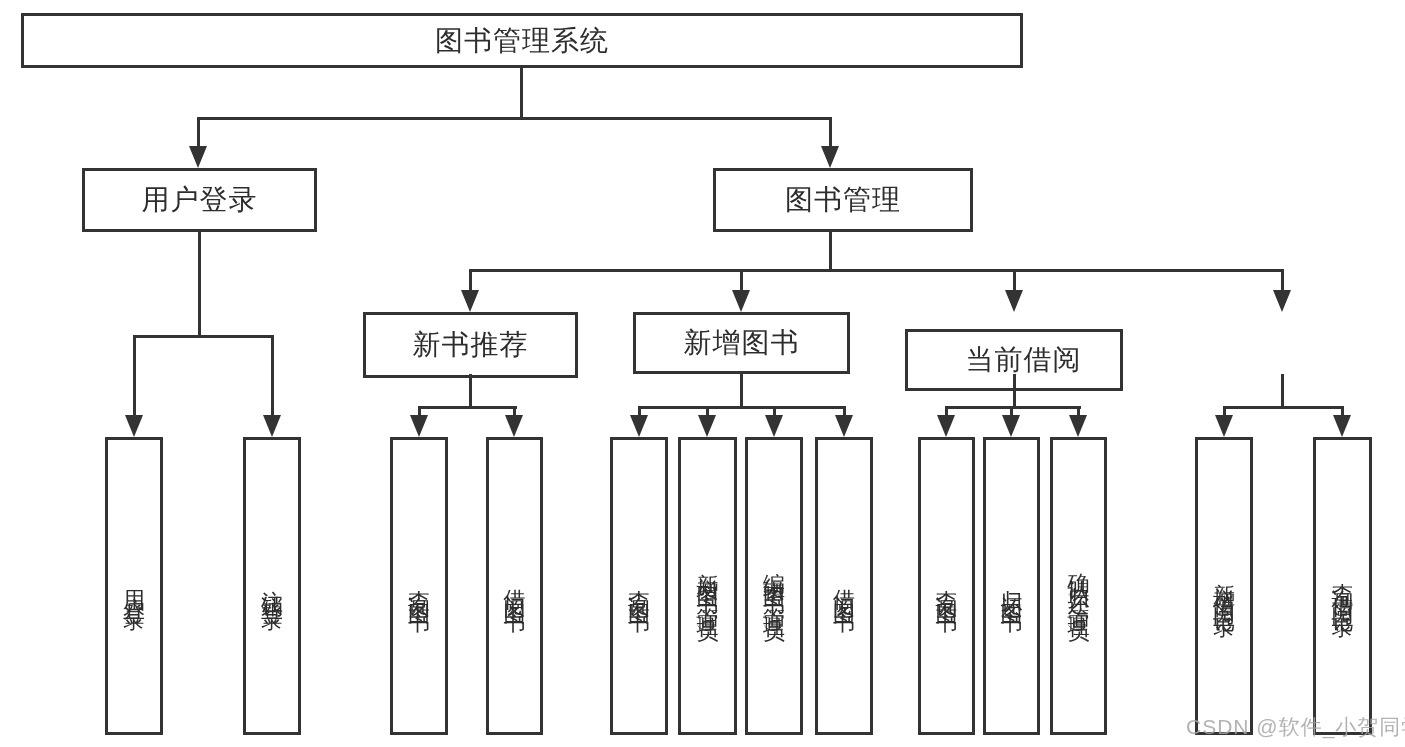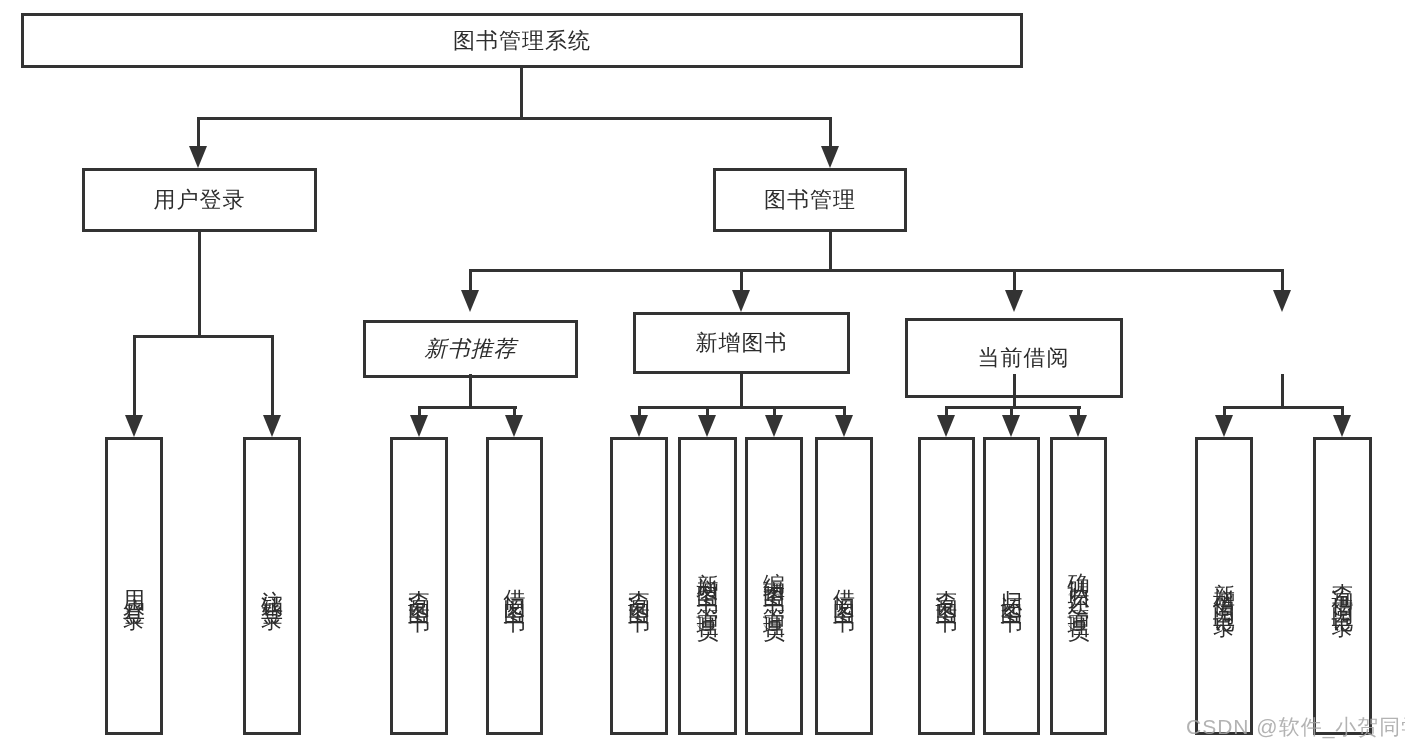--- a/index.html
+++ b/index.html
@@ -18,21 +18,21 @@
     color:var(--text);
     overflow:hidden;
   }
   .hbox{
     position:absolute;
     background:#fff;
     border:3px solid var(--border);
     box-sizing:border-box;
     display:flex;align-items:center;justify-content:center;
   }
-  .hbox .lbl{font-size:22px;letter-spacing:1px;white-space:nowrap;}
+  .hbox .lbl{font-size:28px;letter-spacing:1px;white-space:nowrap;}
   .vbox{
     position:absolute;
     top:437px;height:298px;
     background:#fff;
     border:3px solid var(--border);
     box-sizing:border-box;
     display:flex;align-items:center;justify-content:center;
   }
   .vlbl{
     writing-mode:vertical-rl;
@@ -72,21 +72,21 @@
   <div class="line" style="left:520px;top:68px;width:3px;height:50px;"></div>
   <div class="line" style="left:197px;top:117px;width:635px;height:3px;"></div>
   <div class="line" style="left:197px;top:117px;width:3px;height:32px;"></div>
   <div class="line" style="left:829px;top:117px;width:3px;height:32px;"></div>
   <div class="arrow" style="left:189px;top:146px;"></div>
   <div class="arrow" style="left:821px;top:146px;"></div>
 
   <div class="hbox" style="left:82px;top:168px;width:235px;height:64px;">
     <span class="lbl">用户登录</span>
   </div>
-  <div class="hbox" style="left:713px;top:168px;width:194px;height:64px;">
+  <div class="hbox" style="left:713px;top:168px;width:260px;height:64px;">
     <span class="lbl">图书管理</span>
   </div>
 
   <div class="line" style="left:198px;top:232px;width:3px;height:104px;"></div>
   <div class="line" style="left:133px;top:335px;width:141px;height:3px;"></div>
   <div class="line" style="left:133px;top:335px;width:3px;height:82px;"></div>
   <div class="line" style="left:271px;top:335px;width:3px;height:82px;"></div>
   <div class="arrow" style="left:125px;top:415px;"></div>
   <div class="arrow" style="left:263px;top:415px;"></div>
 
@@ -94,27 +94,27 @@
   <div class="line" style="left:469px;top:269px;width:814px;height:3px;"></div>
   <div class="line" style="left:469px;top:269px;width:3px;height:24px;"></div>
   <div class="line" style="left:740px;top:269px;width:3px;height:24px;"></div>
   <div class="line" style="left:1013px;top:269px;width:3px;height:24px;"></div>
   <div class="line" style="left:1281px;top:269px;width:3px;height:24px;"></div>
   <div class="arrow" style="left:461px;top:290px;"></div>
   <div class="arrow" style="left:732px;top:290px;"></div>
   <div class="arrow" style="left:1005px;top:290px;"></div>
   <div class="arrow" style="left:1273px;top:290px;"></div>
 
-  <div class="hbox" style="left:363px;top:320px;width:215px;height:58px;font-style:italic;">
+  <div class="hbox" style="left:363px;top:312px;width:215px;height:66px;">
     <span class="lbl">新书推荐</span>
   </div>
   <div class="hbox" style="left:633px;top:312px;width:217px;height:62px;">
     <span class="lbl">新增图书</span>
   </div>
-  <div class="hbox" style="left:905px;top:318px;width:218px;height:80px;padding-left:19px;">
+  <div class="hbox" style="left:905px;top:329px;width:218px;height:62px;padding-left:19px;">
     <span class="lbl">当前借阅</span>
   </div>
 
   <div class="line" style="left:469px;top:374px;width:3px;height:35px;"></div>
   <div class="line" style="left:418px;top:406px;width:99px;height:3px;"></div>
   <div class="line" style="left:418px;top:406px;width:3px;height:12px;"></div>
   <div class="line" style="left:513px;top:406px;width:3px;height:12px;"></div>
   <div class="arrow" style="left:410px;top:415px;"></div>
   <div class="arrow" style="left:505px;top:415px;"></div>
 

